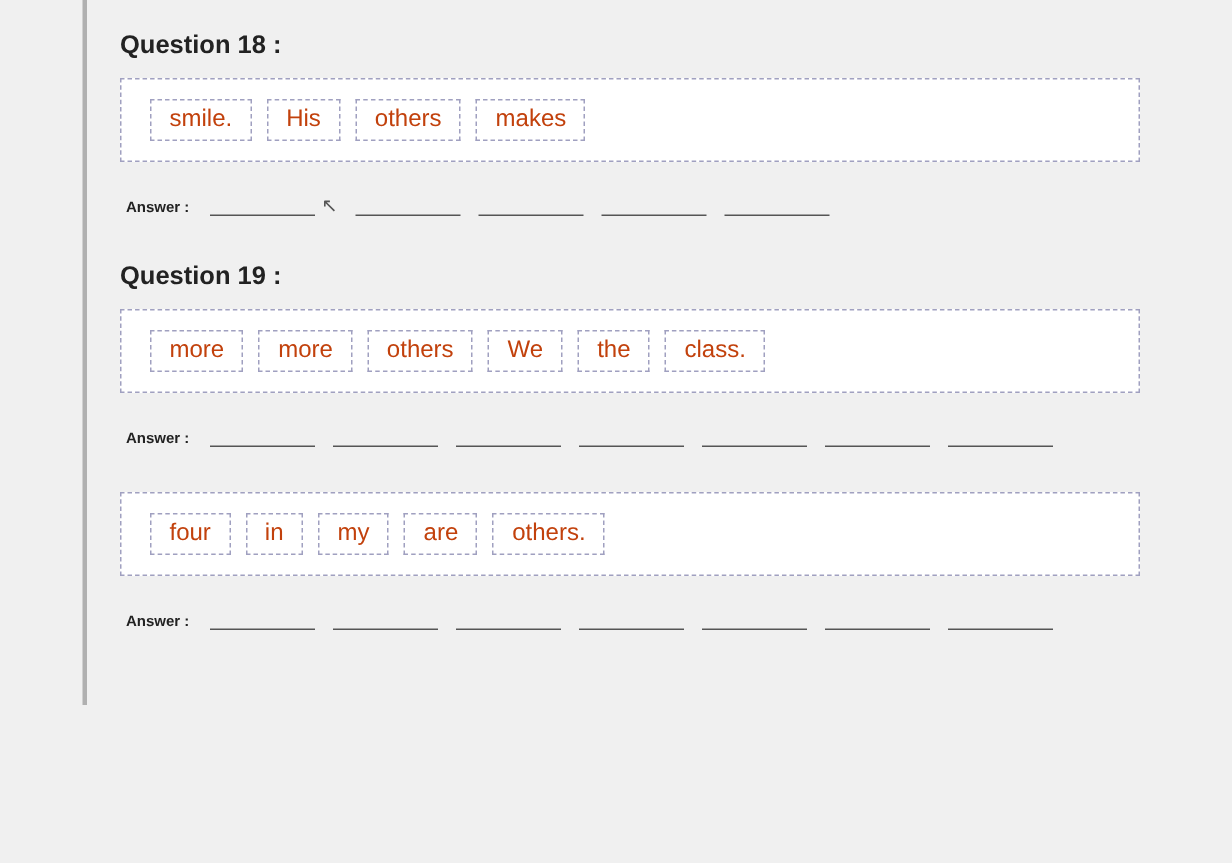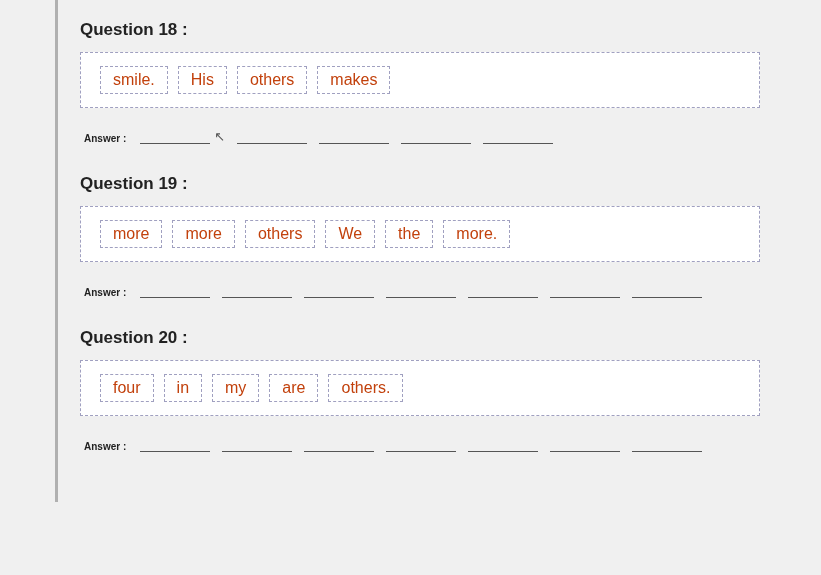--- a/index.html
+++ b/index.html
@@ -113,36 +113,35 @@
   </div>
 
   <div class="question-block">
     <div class="question-title">Question 19 :</div>
     <div class="word-bank">
       <span class="word-tile">more</span>
       <span class="word-tile">more</span>
       <span class="word-tile">others</span>
       <span class="word-tile">We</span>
       <span class="word-tile">the</span>
-      <span class="word-tile">more.</span>
+      <span class="word-tile">class.</span>
     </div>
     <div class="answer-row">
       <span class="answer-label">Answer :</span>
       <span class="answer-blank"></span>
       <span class="answer-blank"></span>
       <span class="answer-blank"></span>
       <span class="answer-blank"></span>
       <span class="answer-blank"></span>
       <span class="answer-blank"></span>
       <span class="answer-blank"></span>
     </div>
   </div>
 
   <div class="question-block">
-    <div class="question-title">Question 20 :</div>
     <div class="word-bank">
       <span class="word-tile">four</span>
       <span class="word-tile">in</span>
       <span class="word-tile">my</span>
       <span class="word-tile">are</span>
       <span class="word-tile">others.</span>
     </div>
     <div class="answer-row">
       <span class="answer-label">Answer :</span>
       <span class="answer-blank"></span>

